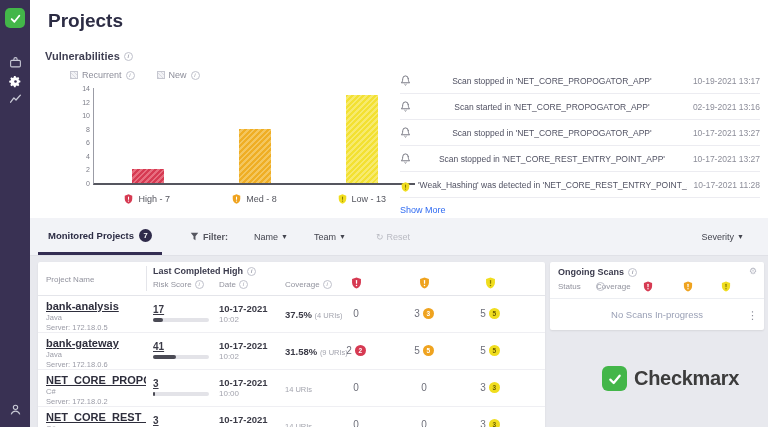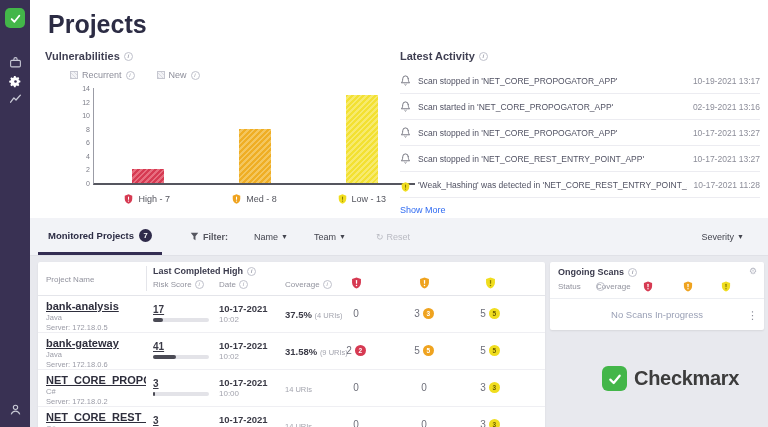--- a/index.html
+++ b/index.html
@@ -7,21 +7,21 @@
   body { font-family:"Liberation Sans", sans-serif; background:#fff; position:relative; color:#3a3a4a; }
 
   
   .sidebar { position:absolute; left:0; top:0; width:30px; height:427px; background:#393153; z-index:5; }
   .side-logo { position:absolute; left:5px; top:8px; width:20px; height:20px; background:#43b649; border-radius:5px; display:flex; align-items:center; justify-content:center; cursor:pointer; }
   .side-ic { position:absolute; left:8px; width:14px; height:14px; color:#c9cad6; display:flex; align-items:center; justify-content:center; cursor:pointer; }
   .side-ic svg { width:13px; height:13px; }
 
   
   .top { position:absolute; left:30px; top:0; right:0; height:218px; background:#fff; }
-  .page-title { position:absolute; left:18px; top:10px; font-size:25px; font-weight:bold; color:#2c2c44; }
+  .page-title { position:absolute; left:18px; top:10px; font-size:19px; font-weight:bold; color:#2c2c44; }
 
   .panel-title { font-size:11px; font-weight:bold; color:#3f3f52; display:flex; align-items:center; gap:4px; }
   .info { display:inline-block; width:9px; height:9px; border:1px solid #bfc1cb; border-radius:50%; color:#a2a4b0; font-size:6px; line-height:7px; text-align:center; font-style:italic; cursor:pointer; flex:none; }
 
   
   .vuln { position:absolute; left:15px; top:50px; width:350px; height:165px; }
   .legend { position:absolute; left:25px; top:20px; display:flex; gap:22px; }
   .legend-item { display:flex; align-items:center; gap:4px; font-size:9px; color:#8d8e9a; cursor:pointer; }
   .swatch { width:8px; height:8px; border:1px solid #c6c7d0; background:repeating-linear-gradient(45deg,#d9dae0 0 1px,#f3f3f6 1px 3px); }
 
@@ -32,21 +32,21 @@
   .bar { width:32px; }
   .bar-0 { background:repeating-linear-gradient(135deg,#d63a52 0 2px,#e76e7f 2px 4px); }
   .bar-1 { background:repeating-linear-gradient(135deg,#efae25 0 2px,#f4c65f 2px 4px); }
   .bar-2 { background:repeating-linear-gradient(135deg,#f3e132 0 2px,#f7ea6e 2px 4px); }
   .xlabels { position:absolute; left:48px; top:143px; width:322px; display:flex; }
   .xlabel { flex:1; display:flex; justify-content:center; align-items:center; gap:4px; font-size:9px; color:#55565f; }
   .sh { display:inline-block; flex:none; }
 
   
   .activity { position:absolute; left:370px; top:50px; width:360px; height:168px; }
-  .act-list { position:absolute; left:0; top:18px; right:0; }
+  .act-list { position:absolute; left:0; top:18px; right:0;text-align:center; }
   .act-row { height:26px; display:flex; align-items:center; gap:7px; border-bottom:1px solid #ececf1; }
   .act-text { flex:1; font-size:8.5px; color:#515263; white-space:nowrap; overflow:hidden; }
   .act-time { font-size:8.5px; color:#8c8d99; flex:none; }
   .show-more { position:absolute; left:0; top:155px; font-size:9px; color:#2f6bf2; cursor:pointer; }
 
   
   .tabbar { position:absolute; left:30px; top:218px; right:0; height:38px; background:#f2f3f7; border-bottom:1px solid #e0e1e7; display:flex; align-items:center; }
   .tab { height:100%; display:flex; align-items:center; gap:5px; padding:0 10px; font-size:9.5px; color:#56576a; cursor:pointer; border-bottom:3px solid transparent; }
   .tab.active { font-weight:bold; color:#2c2c44; border-bottom-color:#332d52;align-items:center; }
   .tab:first-child { margin-left:8px; }
@@ -201,24 +201,20 @@
               <path d="M12 1.8l8.2 3v6.4c0 5.3-3.5 9.8-8.2 11-4.7-1.2-8.2-5.7-8.2-11V4.8z" fill="#f0dd1e"></path>
               <rect x="10.9" y="6.3" width="2.3" height="7.2" rx="1.1" fill="#8a7a00"></rect>
               <circle cx="12" cy="16.6" r="1.4" fill="#8a7a00"></circle>
             </svg></span>
           <span>Low - 13</span>
         </div>
       </div>
   </div>
 
   <div class="activity">
-    <div class="panel-title">
-      <span>Latest Activity</span>
-        <span class="info">i</span>
-    </div>
     <div class="act-list">
         <div class="act-row">
           <span style="flex:none;display:flex">
             <svg width="11" height="11" viewBox="0 0 24 24" fill="none" stroke="#6c6d78" stroke-width="2" stroke-linecap="round" stroke-linejoin="round">
               <path d="M18 8a6 6 0 0 0-12 0c0 7-3 9-3 9h18s-3-2-3-9"></path>
               <path d="M13.7 21a2 2 0 0 1-3.4 0"></path>
             </svg>
           </span>
     <span class="act-text">Scan stopped in 'NET_CORE_PROPOGATOR_APP'</span>
     <span class="act-time">10-19-2021 13:17</span>

